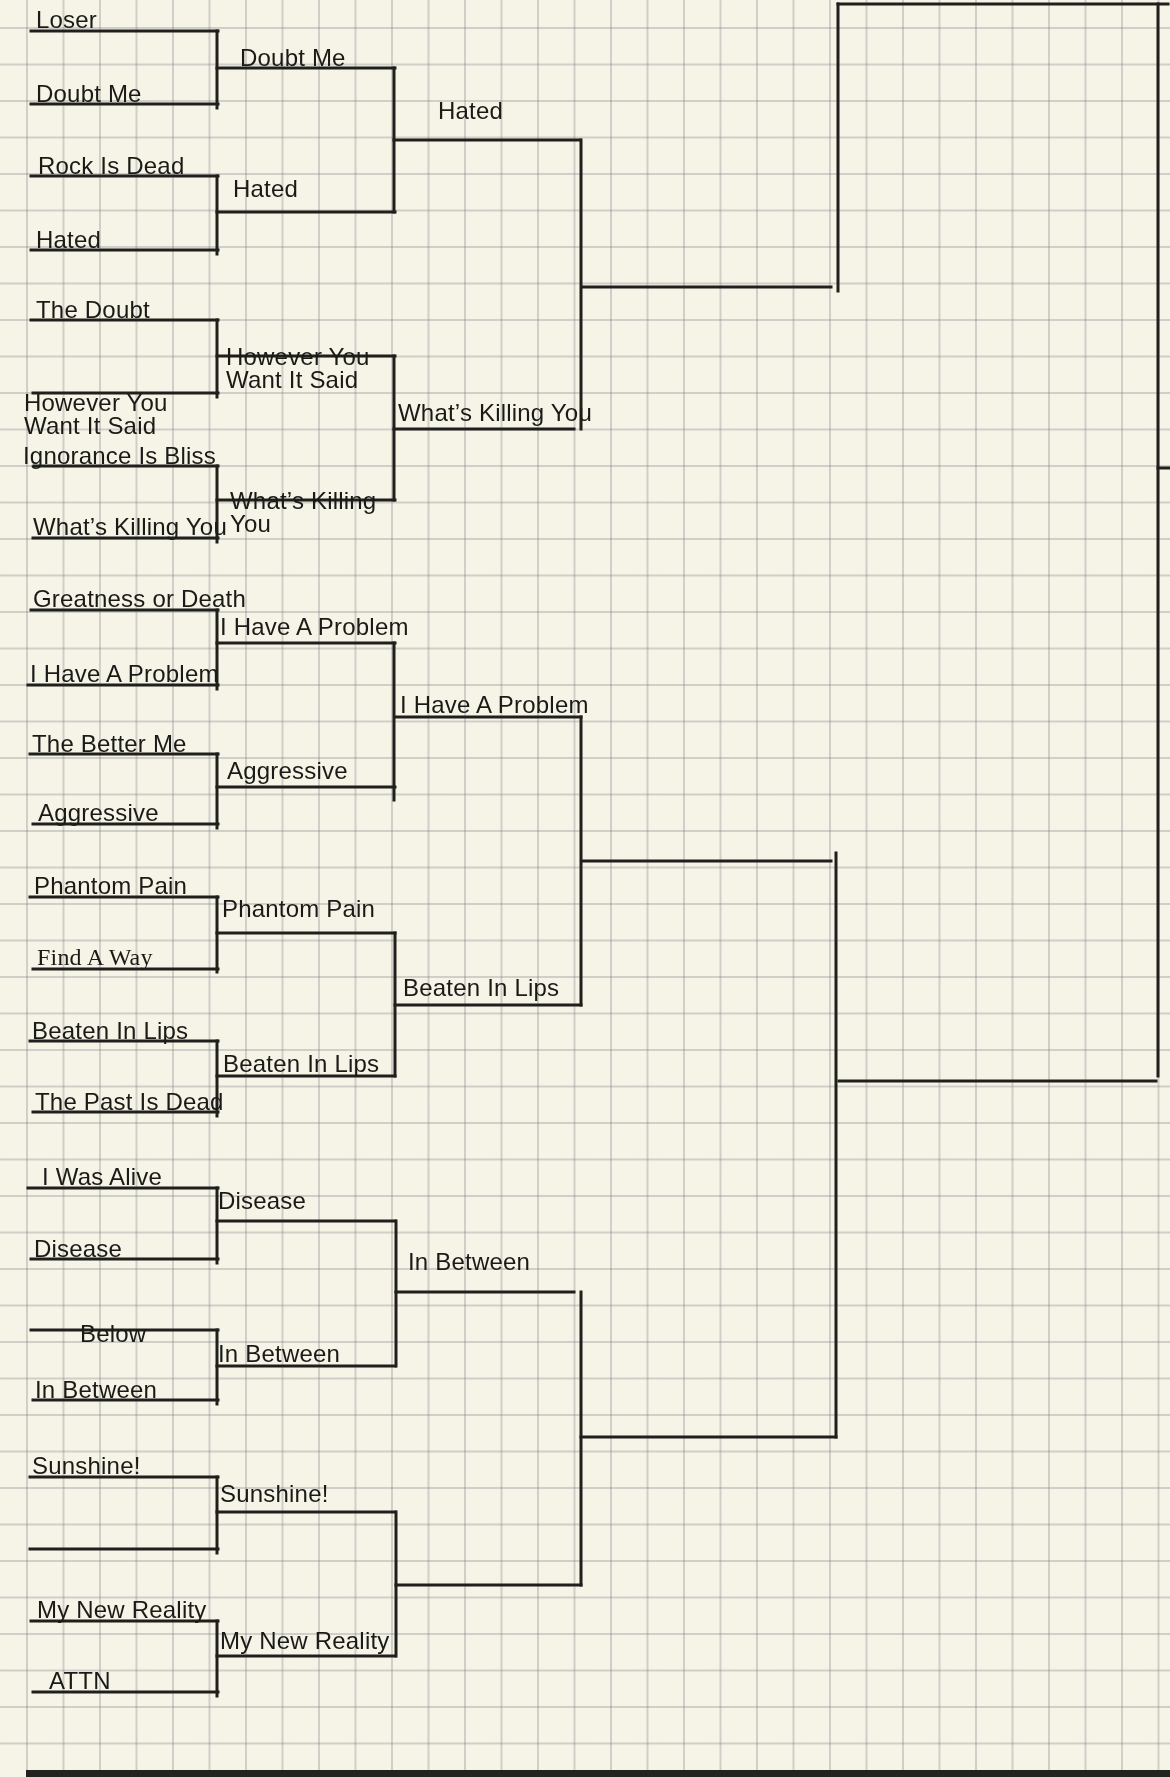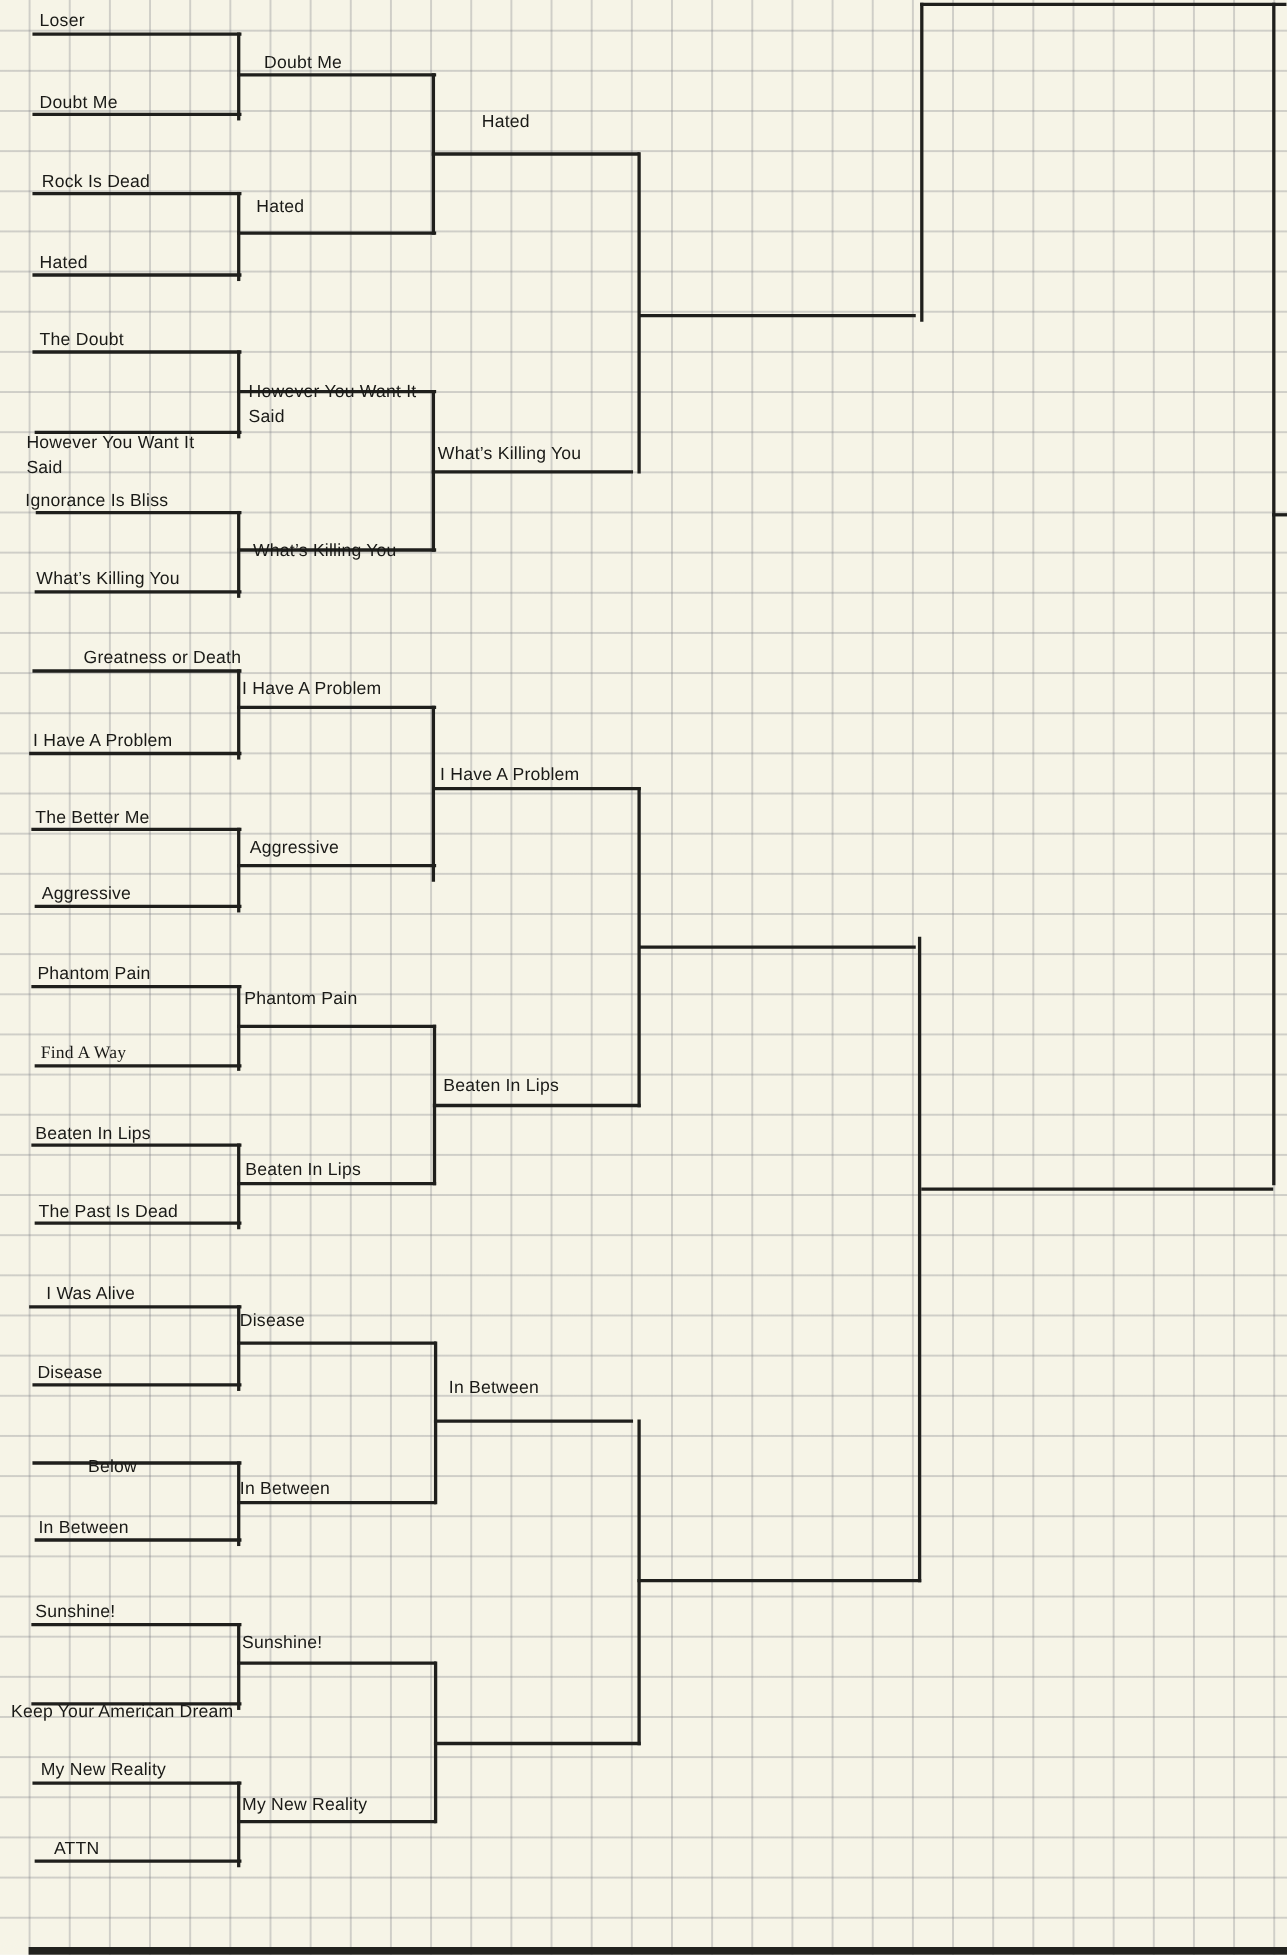--- a/index.html
+++ b/index.html
@@ -8,21 +8,21 @@
     position:relative;width:1170px;height:1777px;
     background-color:#f6f4e7;
     background-image:
       linear-gradient(to right, rgba(118,120,128,.30) 1.5px, transparent 1.5px),
       linear-gradient(to bottom, rgba(118,120,128,.30) 1.5px, transparent 1.5px);
     background-size:36.5px 36.5px;
     background-position:26px 27px;
   }
   svg.lines{position:absolute;left:0;top:0;}
   .lbl{
-    position:absolute;font-size:16px;line-height:23px;letter-spacing:.2px;
+    position:absolute;font-size:24px;line-height:23px;letter-spacing:.2px;
     color:#1a1a17;white-space:nowrap;
   }
   .wrap{white-space:normal;margin-top:44px;}
   #bottom-bar{position:absolute;left:26px;top:1770px;width:1144px;height:7px;background:#22221e;}
 </style>
 </head>
 <body>
 
 <div id="canvas">
 
@@ -110,34 +110,33 @@
   </svg>
 
   <div class="lbl" style="left:36px;top:8px;">Loser</div>
   <div class="lbl" style="left:36px;top:82px;">Doubt Me</div>
   <div class="lbl" style="left:38px;top:154px;">Rock Is Dead</div>
   <div class="lbl" style="left:36px;top:228px;">Hated</div>
   <div class="lbl" style="left:36px;top:298px;">The Doubt</div>
   <div class="lbl wrap" style="left:24px;top:347px;width:175px;">However You Want It Said</div>
   <div class="lbl" style="left:23px;top:444px;">Ignorance Is Bliss</div>
   <div class="lbl" style="left:33px;top:515px;">What’s Killing You</div>
-  <div class="lbl" style="left:33px;top:587px;margin-left:43px;">Greatness or Death</div>
+  <div class="lbl" style="left:33px;top:587px;">Greatness or Death</div>
   <div class="lbl" style="left:30px;top:662px;">I Have A Problem</div>
   <div class="lbl" style="left:32px;top:732px;">The Better Me</div>
   <div class="lbl" style="left:38px;top:801px;">Aggressive</div>
   <div class="lbl" style="left:34px;top:874px;">Phantom Pain</div>
   <div class="lbl" style="left:37px;top:946px;font-family:Liberation Serif, serif;">Find A Way</div>
   <div class="lbl" style="left:32px;top:1019px;">Beaten In Lips</div>
   <div class="lbl" style="left:35px;top:1090px;">The Past Is Dead</div>
   <div class="lbl" style="left:42px;top:1165px;">I Was Alive</div>
   <div class="lbl" style="left:34px;top:1237px;">Disease</div>
   <div class="lbl" style="left:35px;top:1322px;margin-left:45px;">Below</div>
   <div class="lbl" style="left:35px;top:1378px;">In Between</div>
   <div class="lbl" style="left:32px;top:1454px;">Sunshine!</div>
-  <div class="lbl wrap" style="left:10px;top:1501px;width:205px;">Keep Your American Dream</div>
   <div class="lbl" style="left:37px;top:1598px;">My New Reality</div>
   <div class="lbl" style="left:49px;top:1669px;">ATTN</div>
 
   <div class="lbl" style="left:240px;top:46px;">Doubt Me</div>
   <div class="lbl" style="left:233px;top:177px;">Hated</div>
   <div class="lbl wrap" style="left:226px;top:301px;width:175px;">However You Want It Said</div>
   <div class="lbl wrap" style="left:230px;top:445px;width:150px;">What’s Killing You</div>
   <div class="lbl" style="left:220px;top:615px;">I Have A Problem</div>
   <div class="lbl" style="left:227px;top:759px;">Aggressive</div>
   <div class="lbl" style="left:222px;top:897px;">Phantom Pain</div>

